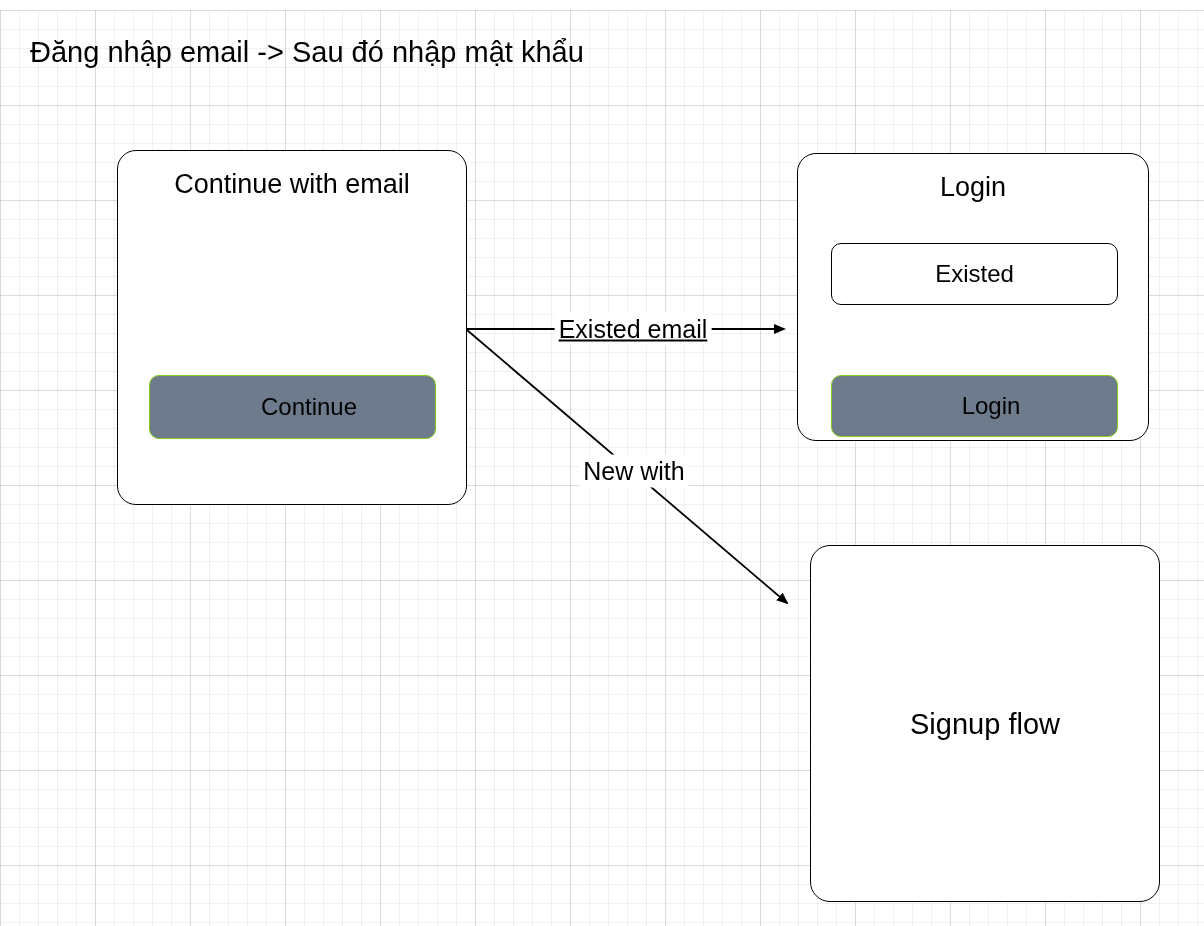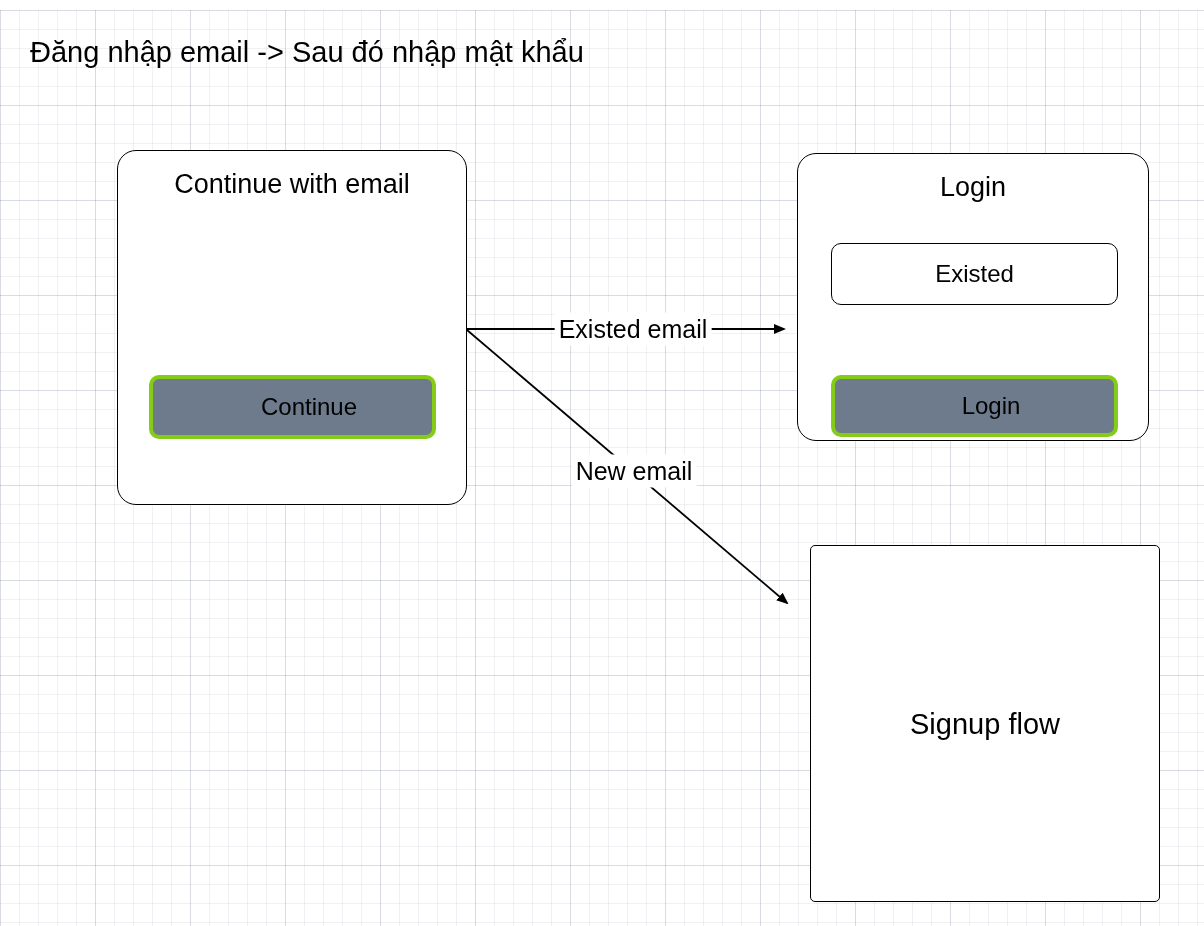--- a/index.html
+++ b/index.html
@@ -58,21 +58,21 @@
     border-radius: 10px;
     display: flex;
     align-items: center;
     justify-content: center;
     font-size: 24px;
     color: #000;
   }
 
   .shape-button {
     position: absolute;
-    border: 4px solid #84cc16;
+    border: 1px solid #84cc16;
     border-radius: 10px;
     display: flex;
     align-items: center;
     justify-content: center;
     font-size: 24px;
     color: #000;
     cursor: pointer;
     padding-left: 33px;
   }
 
@@ -102,28 +102,28 @@
     background: #ffffff;
     padding: 2px 4px;
     font-size: 25px;
     color: #000;
     white-space: nowrap;
   }
 
   
   #node-continue { left: 117px; top: 140px; width: 350px; height: 355px; }
   #node-login    { left: 797px; top: 143px; width: 352px; height: 288px; }
-  #node-signup   { left: 810px; top: 535px; width: 350px; height: 357px; border-radius: 5px; }
+  #node-signup   { left: 810px; top: 535px; width: 350px; height: 357px; border-radius: 20px; }
 
   #email-input    { left: 31px; top: 92px;  width: 287px; height: 62px; }
   #continue-btn   { left: 31px; top: 224px; width: 287px; height: 64px; }
   #password-input { left: 33px; top: 89px;  width: 287px; height: 62px; }
   #login-btn      { left: 33px; top: 221px; width: 287px; height: 62px; }
 
-  #label-existed { left: 633px; top: 319px; }
+  #label-existed { left: 633px; top: 319px; text-decoration: underline; }
   #label-new     { left: 634px; top: 461px; }
 </style>
 </head>
 <body>
 
 <div class="canvas">
 
   <svg class="edges-svg">
     <defs>
       <marker id="arrowhead" markerWidth="12" markerHeight="10" refX="10" refY="5" orient="auto" markerUnits="userSpaceOnUse">
@@ -145,15 +145,15 @@
     <div class="node-title">Login</div>
     <div class="shape-input" id="password-input">Existed</div>
     <div class="shape-button" id="login-btn" style="background: rgb(109, 123, 140);">Login</div>
   </div>
 
   <div class="node" id="node-signup">
     <div class="big-label">Signup flow</div>
   </div>
 
   <div class="edge-label" id="label-existed">Existed email</div>
-  <div class="edge-label" id="label-new">New email</div>
+  <div class="edge-label" id="label-new">New with</div>
 
 </div>
 
 </body></html>

